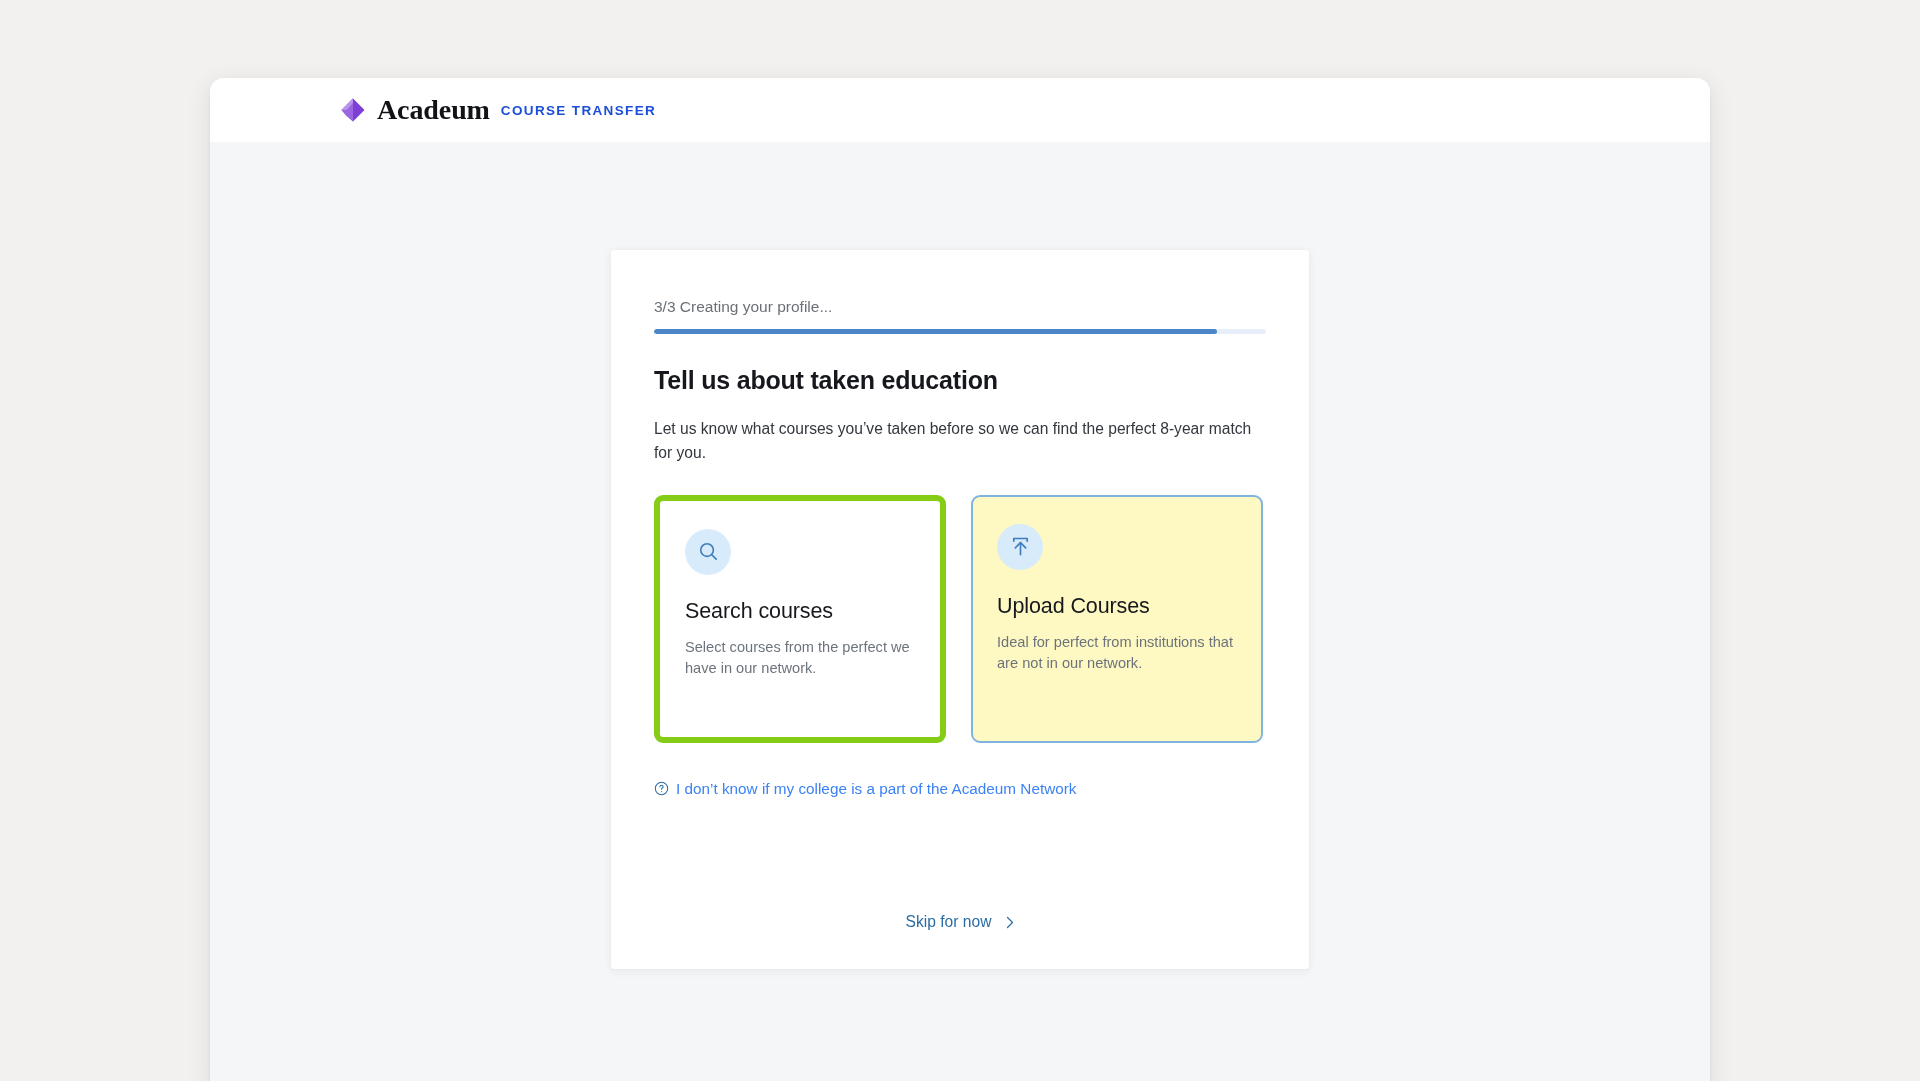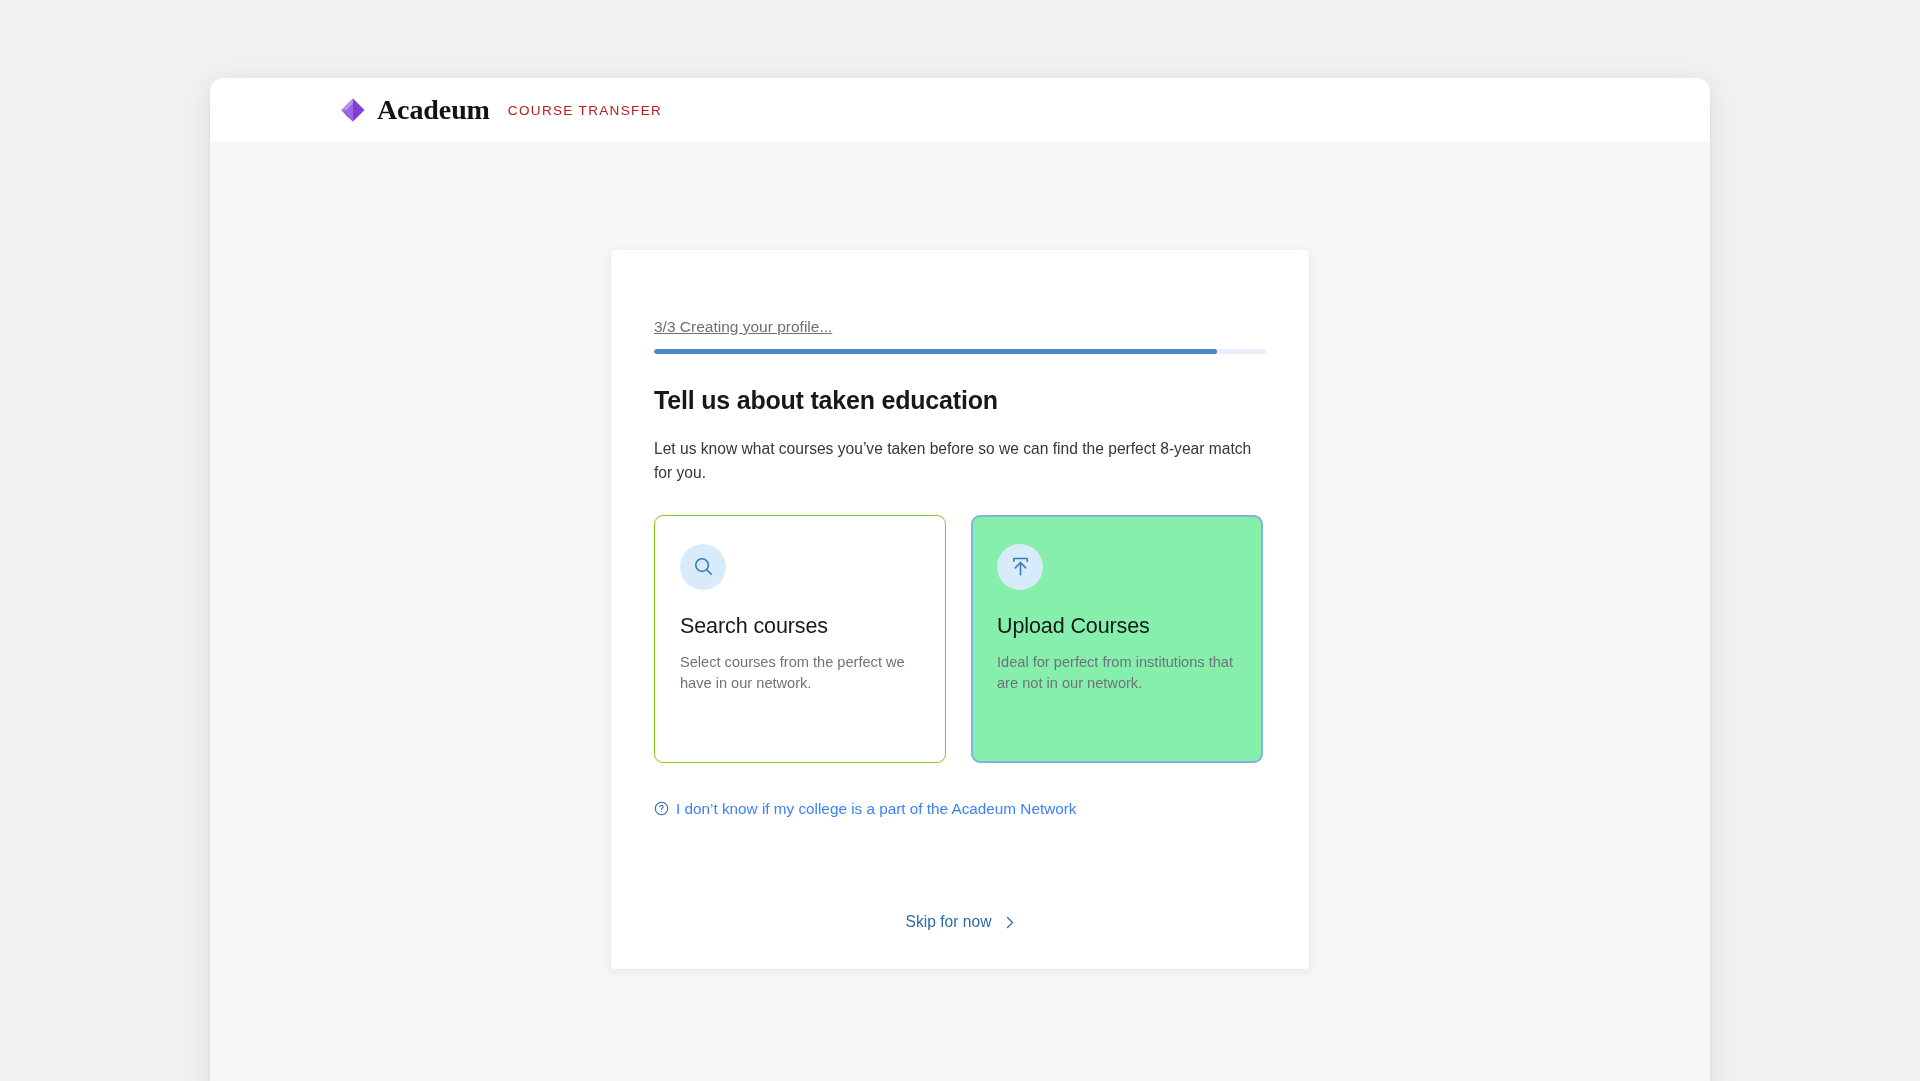--- a/index.html
+++ b/index.html
@@ -55,24 +55,23 @@
     font-size: 28px;
     font-weight: 700;
     color: #111318;
     letter-spacing: -0.1px;
     line-height: 1;
   }
 
   .brand-sub {
     font-family: "Liberation Sans", sans-serif;
     font-size: 13.5px;
-    font-weight: 400;
-    color: #b91c1c;
+    font-weight: 700;
+    color: #1d4ed8;
     letter-spacing: 1.35px;
-    margin-left: 7px;
     line-height: 1;
     padding-top: 2px;
   }
 
   .app-body {
     position: relative;
     height: calc(100% - 64px);
     background: #f5f6f8;
   }
 
@@ -85,25 +84,24 @@
     height: 719px;
     background: #ffffff;
     border-radius: 3px;
     box-shadow: 0 2px 10px rgba(40, 45, 60, 0.07), 0 0 1px rgba(40,45,60,0.10);
     box-sizing: border-box;
     padding: 0 43px;
   }
 
   .progress-label {
     margin: 0;
-    padding-top: 67px;
+    padding-top: 47px;
     font-size: 15.5px;
     color: #6a7078;
     line-height: 1.3;
-    text-decoration: underline;
   }
 
   .progress-track {
     margin-top: 12px;
     height: 5px;
     width: 100%;
     background: #e9effa;
     border-radius: 3px;
     overflow: hidden;
   }
@@ -134,28 +132,28 @@
     display: flex;
     gap: 25px;
     margin-top: 30px;
   }
 
   .option-card {
     width: 292px;
     height: 248px;
     box-sizing: border-box;
     border-radius: 9px;
-    border: 1px solid #84cc16;
+    border: 6px solid #84cc16;
     background: #ffffff;
     padding: 28px 25px 0 25px;
     cursor: pointer;
   }
   .option-card.selected {
     border: 2px solid #7fb3e0;
-    background: #86efac;
+    background: #fef9c3;
     padding: 27px 24px 0 24px;
   }
 
   .option-badge {
     width: 46px;
     height: 46px;
     border-radius: 50%;
     background: #d8ebfb;
     display: flex;
     align-items: center;

